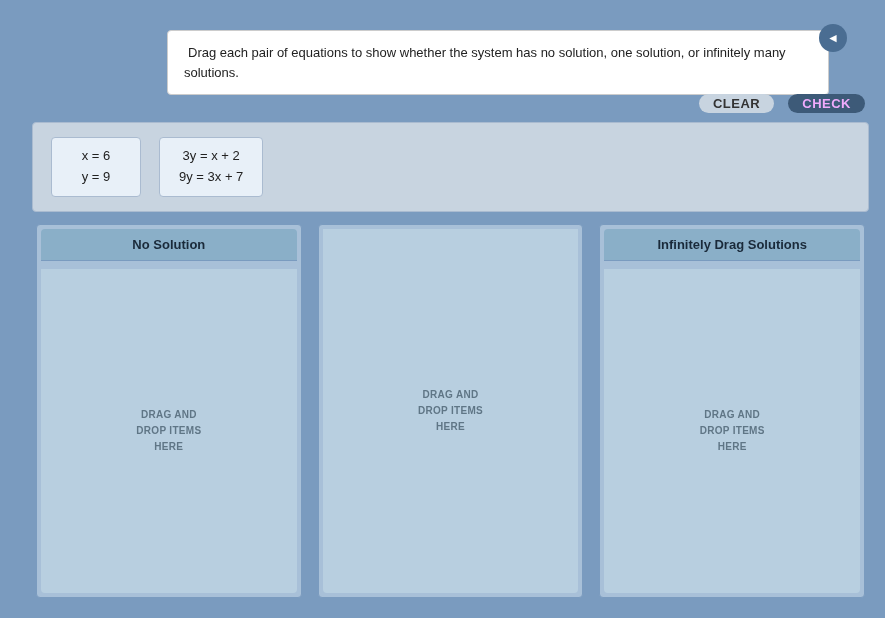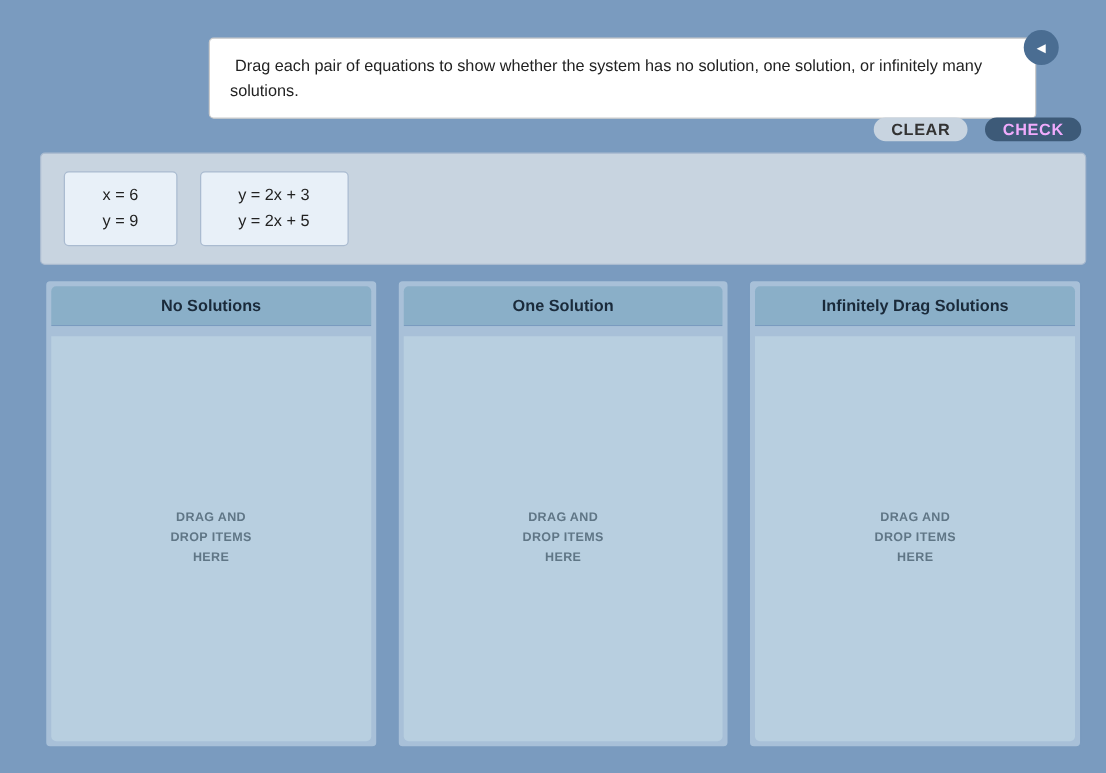--- a/index.html
+++ b/index.html
@@ -89,21 +89,21 @@
       gap: 10px;
       align-items: center;
       flex-wrap: wrap;
       min-height: 80px;
     }
 
     .eq-card {
       background: #e8f0f8;
       border: 1.5px solid #aabbd0;
       border-radius: 4px;
-      padding: 8px 30px;
+      padding: 8px 19px;
       font-size: 13px;
       color: #222;
       cursor: grab;
       text-align: center;
       line-height: 1.6;
       min-width: 90px;
       user-select: none;
     }
 
     
@@ -167,35 +167,34 @@
 <div class="top-right-circle"></div>
 
 <div class="btn-area">
   <button class="btn btn-clear">CLEAR</button>
   <button class="btn btn-check">CHECK</button>
 </div>
 
 <div class="equations-area">
 
 <div class="eq-card">x = 6<br>y = 9</div>
-    <div class="eq-card">y = 2x + 3<br>y = 2x + 5</div>
+    <div class="eq-card">3y = x + 2<br>9y = 3x + 7</div>
   </div>
 
 <div class="drop-zones-area">
 
 <div class="drop-zone">
-      <div class="drop-zone-header">No Solutions</div>
+      <div class="drop-zone-header">No Solution</div>
       <div class="drop-zone-body">
         <div class="drag-drop-hint" style="white-space: pre-line;">DRAG AND
 DROP ITEMS
 HERE</div>
       </div>
     </div>
     <div class="drop-zone">
-      <div class="drop-zone-header">One Solution</div>
       <div class="drop-zone-body">
         <div class="drag-drop-hint" style="white-space: pre-line;">DRAG AND
 DROP ITEMS
 HERE</div>
       </div>
     </div>
     <div class="drop-zone">
       <div class="drop-zone-header">Infinitely Drag Solutions</div>
       <div class="drop-zone-body">
         <div class="drag-drop-hint" style="white-space: pre-line;">DRAG AND

